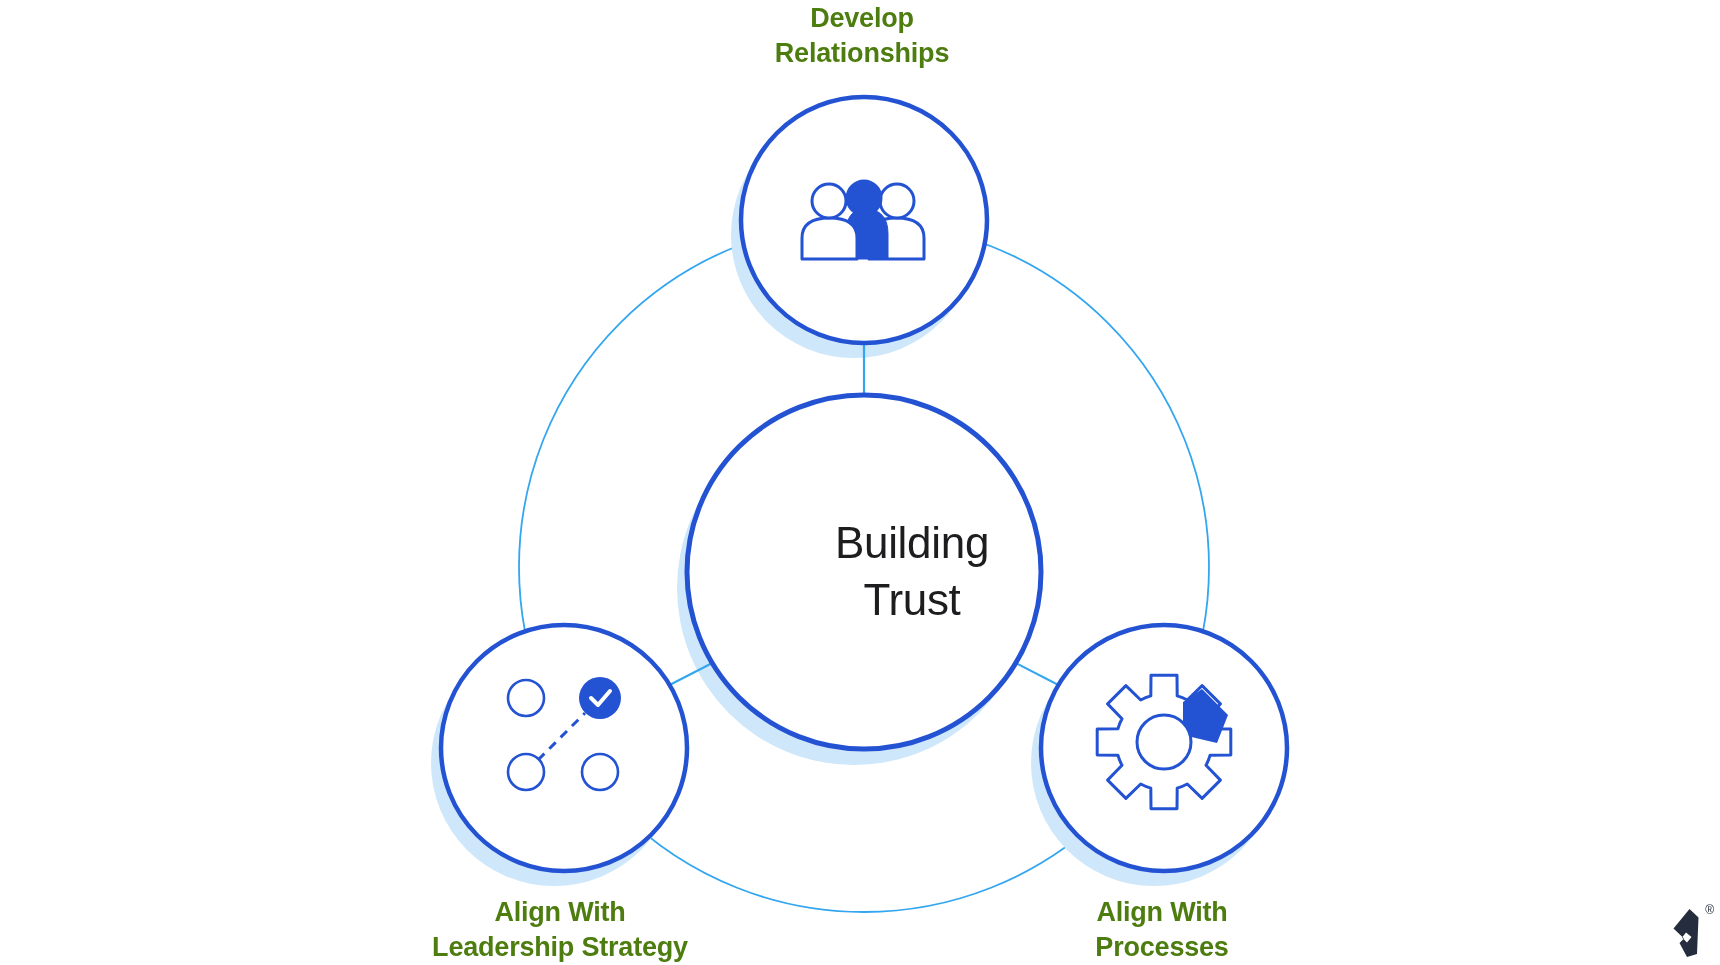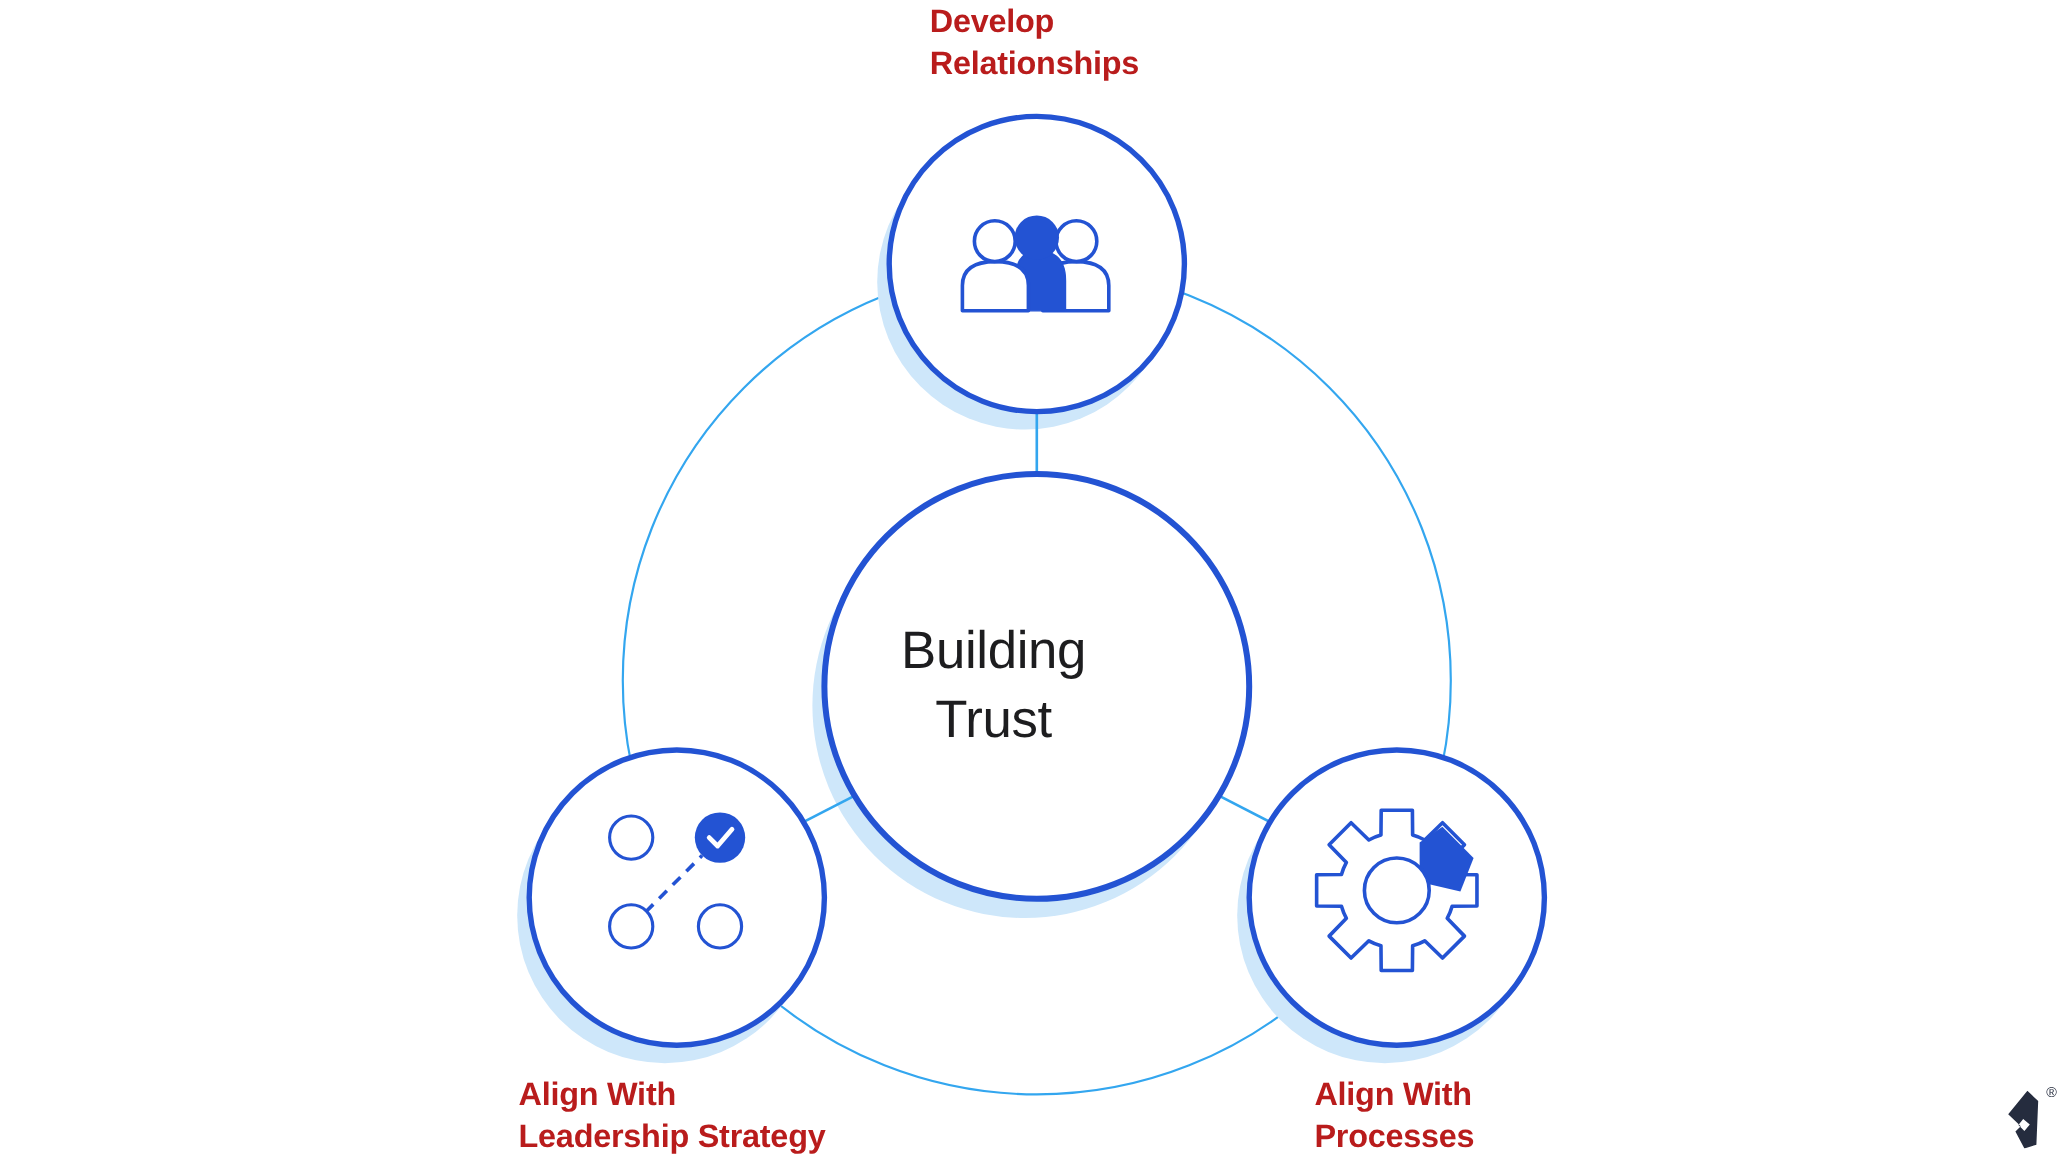--- a/index.html
+++ b/index.html
@@ -7,33 +7,34 @@
     position:relative;
     width:1720px;height:965px;
     background:#fff;
     overflow:hidden;
     font-family:"Liberation Sans","DejaVu Sans",sans-serif;
   }
   .diagram-svg{position:absolute;left:0;top:0;overflow:visible;}
   .node-label{
     position:absolute;
     transform:translateX(-50%);
+    text-align:center;
     white-space:pre-line;
-    color:#b91c1c;
+    color:#4d7c0f;
     font-size:27px;
     line-height:35px;
     font-weight:600;
     letter-spacing:-0.2px;
   }
   .label-top{left:862px;top:1px;}
   .label-bl{left:560px;top:895px;}
   .label-br{left:1162px;top:895px;}
   .center-title{
     position:absolute;
-    left:828px;top:514px;
+    left:912px;top:514px;
     transform:translateX(-50%);
     text-align:center;
     white-space:pre-line;
     color:#1d1d1f;
     font-size:44px;
     line-height:57px;
     font-weight:500;
     letter-spacing:-0.3px;
   }
   .brand{position:absolute;right:4px;bottom:6px;width:48px;height:56px;}

